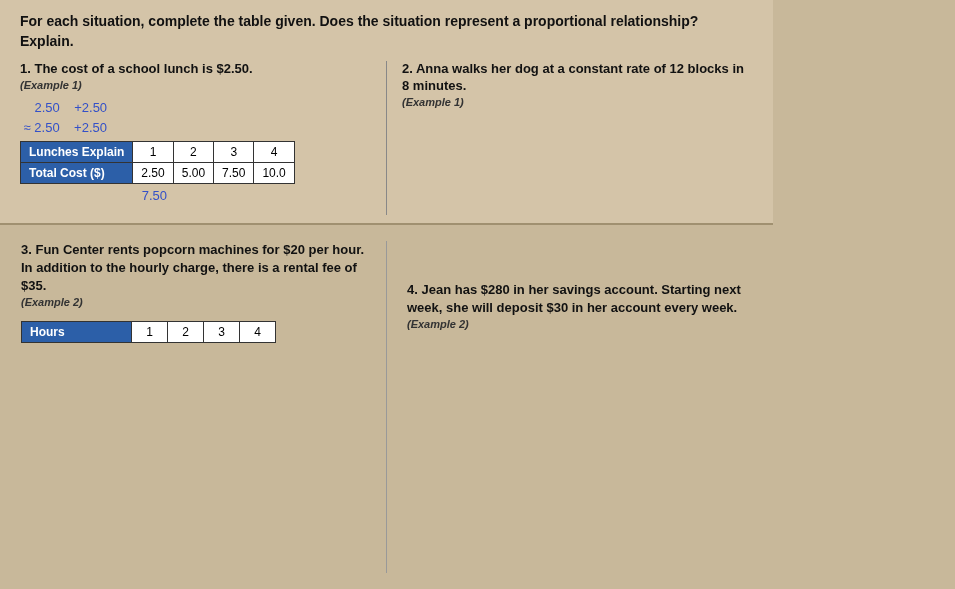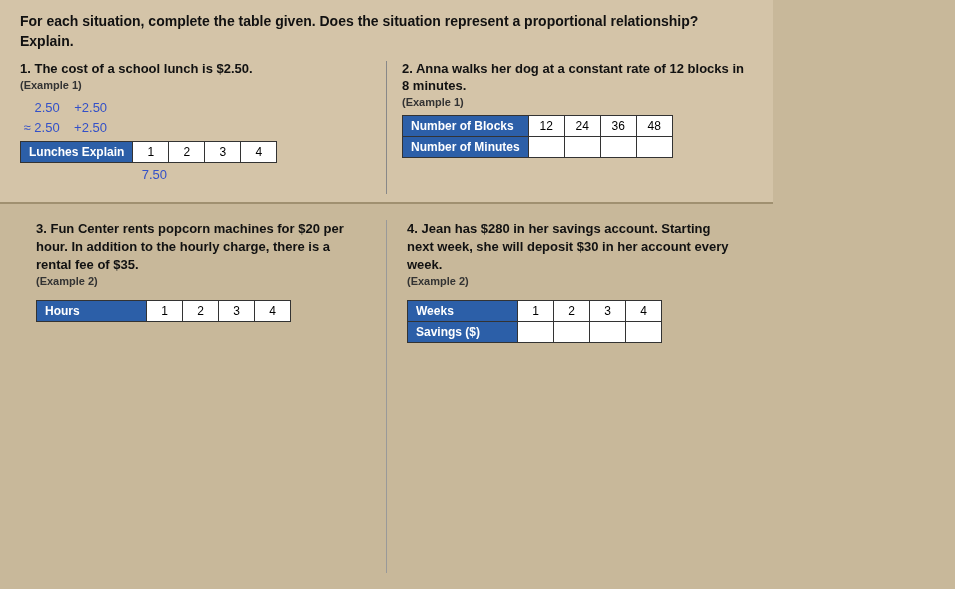--- a/index.html
+++ b/index.html
@@ -34,20 +34,21 @@
     .problem-title {
       font-size: 13px;
       font-weight: bold;
       color: #111;
       margin-bottom: 6px;
       line-height: 1.3;
     }
     .example-label {
       font-size: 11px;
       color: #333;
+      font-style: italic;
       display: block;
       margin-bottom: 4px;
     }
     .table-container {
       margin-top: 4px;
       position: relative;
     }
     table {
       border-collapse: collapse;
       font-size: 12px;
@@ -63,31 +64,32 @@
       background: #2c5fa8;
       color: white;
       font-weight: bold;
       text-align: left;
       padding: 3px 8px;
       min-width: 110px;
     }
     .bottom-section {
       display: flex;
       flex: 1;
-      padding: 16px 36px;
+      padding: 16px 21px;
       gap: 0;
     }
     .bottom-left {
       flex: 1;
       padding-right: 20px;
       border-right: 1px solid #999;
     }
     .bottom-right {
       flex: 1;
       padding-left: 20px;
+      margin-top: 40px;
     }
     .problem-num {
       font-size: 13px;
       font-weight: bold;
       color: #111;
       line-height: 1.4;
       margin-bottom: 10px;
     }
     .top-problems {
       display: flex;
@@ -146,55 +148,42 @@
         <div class="table-container">
           <table>
             <tbody>
                 <tr>
               <td class="header-cell">Lunches Explain</td>
               <td>1</td>
               <td>2</td>
               <td>3</td>
               <td>4</td>
             </tr>
+            <tr>
+              <td class="header-cell">Total Cost ($)</td>
+              <td>2.50</td>
+              <td>5.00</td>
+              <td>7.50</td>
+              <td>10.0</td>
+            </tr>
           </tbody>
             </table>
         </div>
 
         <div class="scratch-handwriting" style="margin-top:2px; margin-left:100px;">
           &nbsp;&nbsp;&nbsp;&nbsp;&nbsp; 7.50
         </div>
       </div>
 
       <div class="p2-area">
         <div class="problem-title">
           <span>2.</span>
           <span>Anna walks her dog at a constant rate of 12 blocks in 8 minutes.</span>
           <br>
           <span class="example-label">(Example 1)</span>
-        </div>
-        <div class="table-container">
-          <table>
-            <tbody>
-                <tr>
-              <td class="header-cell">Number of Blocks</td>
-              <td>12</td>
-              <td>24</td>
-              <td>36</td>
-              <td>48</td>
-            </tr>
-            <tr>
-              <td class="header-cell">Number of Minutes</td>
-              <td class="empty-cell">&nbsp;</td>
-              <td class="empty-cell">&nbsp;</td>
-              <td class="empty-cell">&nbsp;</td>
-              <td class="empty-cell">&nbsp;</td>
-            </tr>
-          </tbody>
-            </table>
         </div>
       </div>
 
     </div>
   </div>
 
   <div class="bottom-section">
 
     <div class="bottom-left">
       <div class="problem-num">
@@ -218,36 +207,16 @@
       </div>
     </div>
 
     <div class="bottom-right">
       <div class="problem-num">
         <span>4.</span>
         <span>Jean has $280 in her savings account. Starting next week, she will deposit $30 in her account every week.</span>
         <br>
         <span class="example-label">(Example 2)</span>
       </div>
-      <div class="table-container">
-        <table>
-          <tbody>
-              <tr>
-            <td class="header-cell">Weeks</td>
-            <td>1</td>
-            <td>2</td>
-            <td>3</td>
-            <td>4</td>
-          </tr>
-          <tr>
-            <td class="header-cell">Savings ($)</td>
-            <td class="empty-cell">&nbsp;</td>
-            <td class="empty-cell">&nbsp;</td>
-            <td class="empty-cell">&nbsp;</td>
-            <td class="empty-cell">&nbsp;</td>
-          </tr>
-        </tbody>
-          </table>
-      </div>
     </div>
 
   </div>
 </div>
 
 </body></html>

